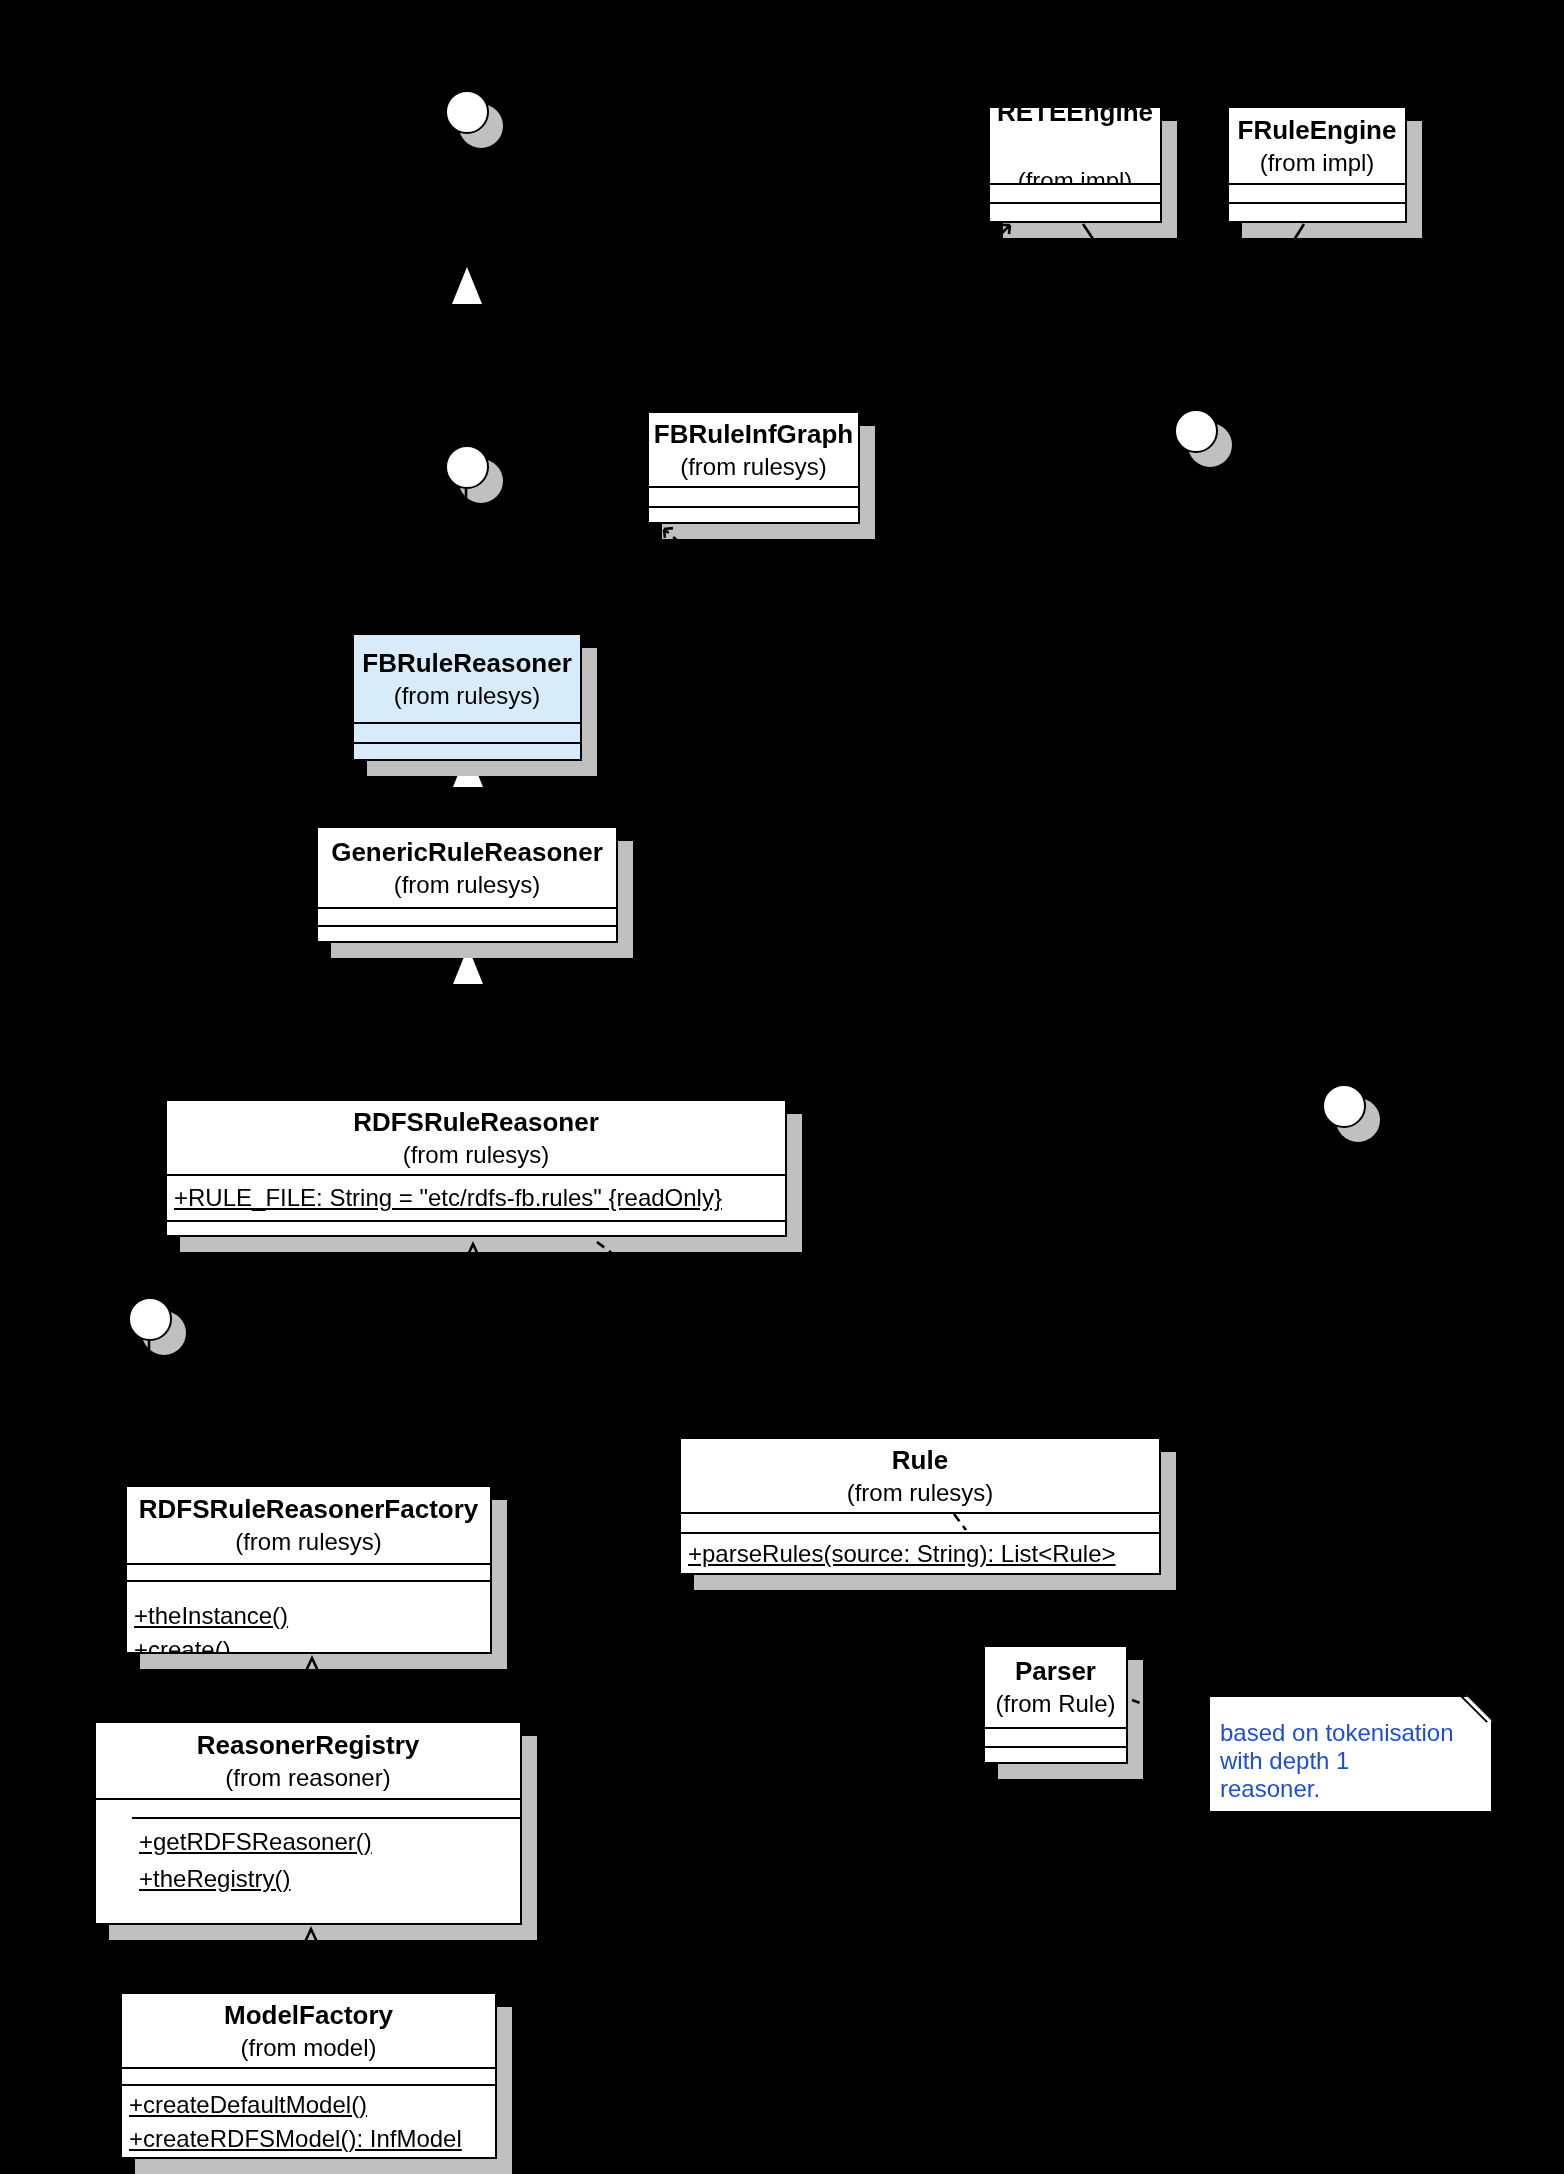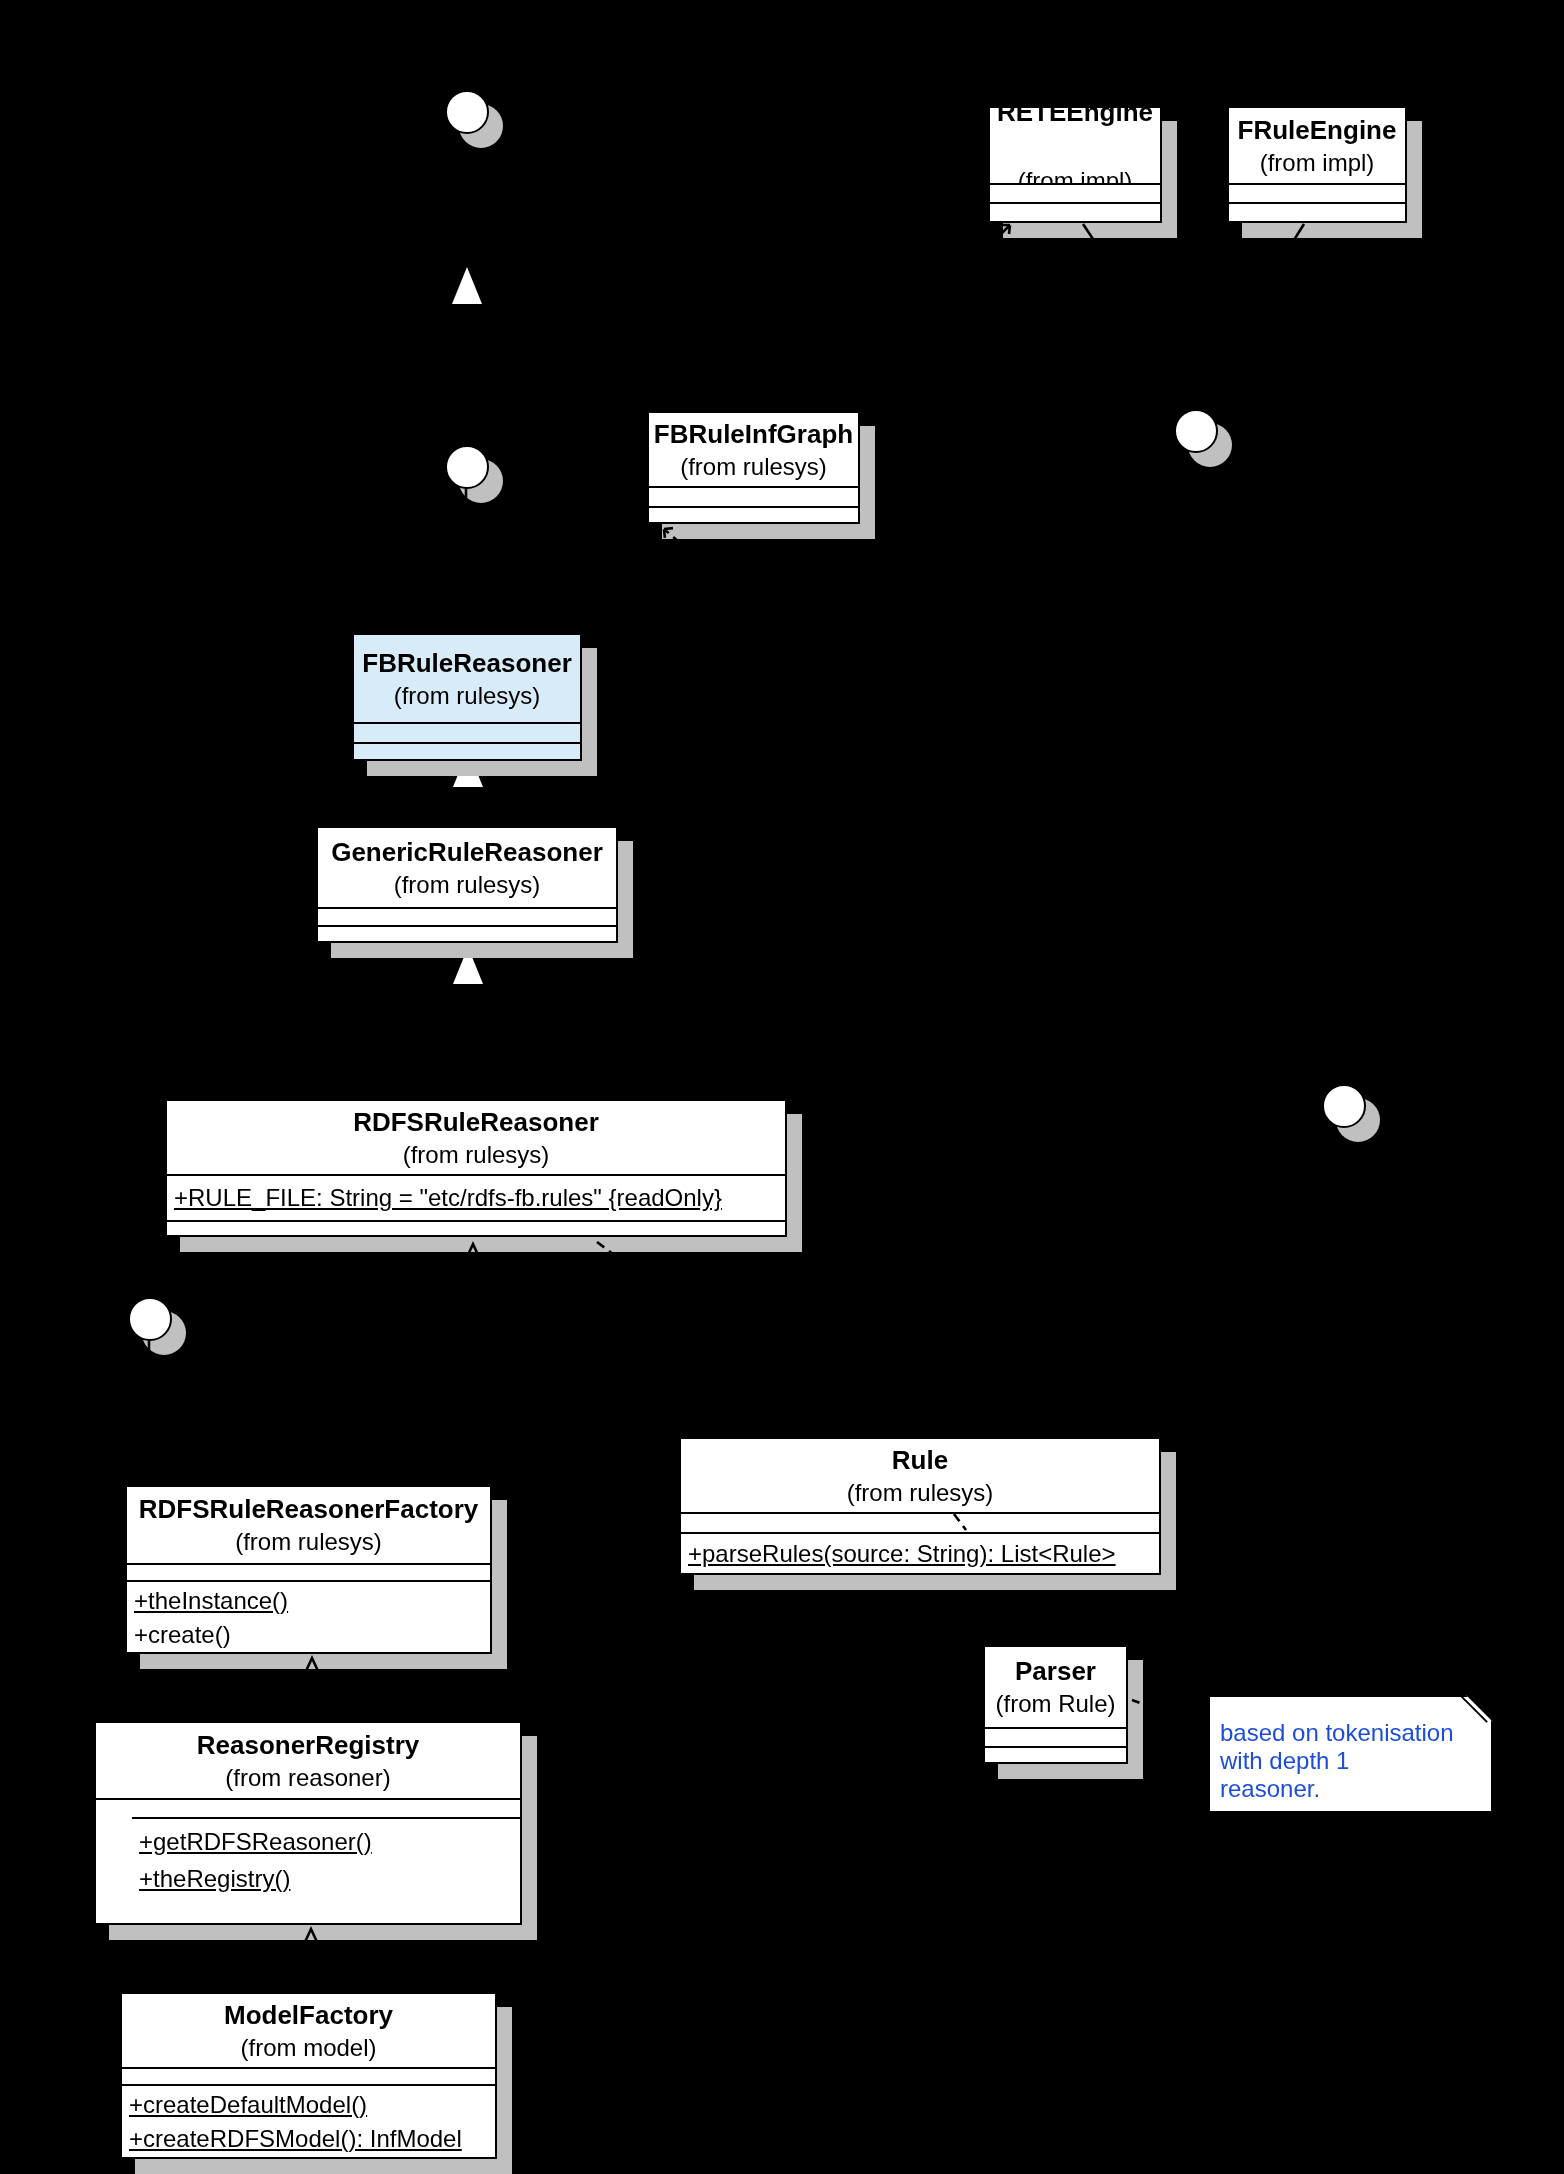--- a/index.html
+++ b/index.html
@@ -135,21 +135,21 @@
       <div class="member u" style="line-height:39px;">+parseRules(source: String): List&lt;Rule&gt;</div>
     </div>
   </div>
 
   <div class="uml-class" style="left:125px;top:1485px;width:367px;">
     <div class="title" style="height:76px;">
       <div class="cname">RDFSRuleReasonerFactory</div>
       <div class="corigin">(from rulesys)</div>
     </div>
     <div class="comp" style="height:17px;"></div>
-    <div class="comp" style="height:72px;padding-top:2px;">
+    <div class="comp" style="height:72px;padding-top:17px;">
       <div class="member u" style="line-height:34px;">+theInstance()</div>
       <div class="member" style="line-height:34px;">+create()</div>
     </div>
   </div>
 
   <div class="uml-class" style="left:94px;top:1721px;width:428px;">
     <div class="title" style="height:75px;border-radius:18px;">
       <div class="cname">ReasonerRegistry</div>
       <div class="corigin">(from reasoner)</div>
     </div>

